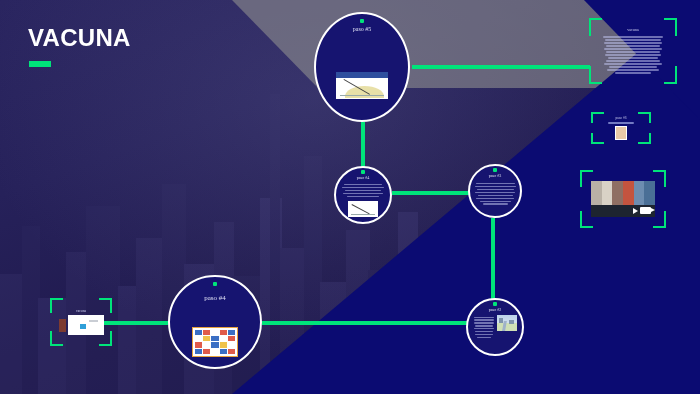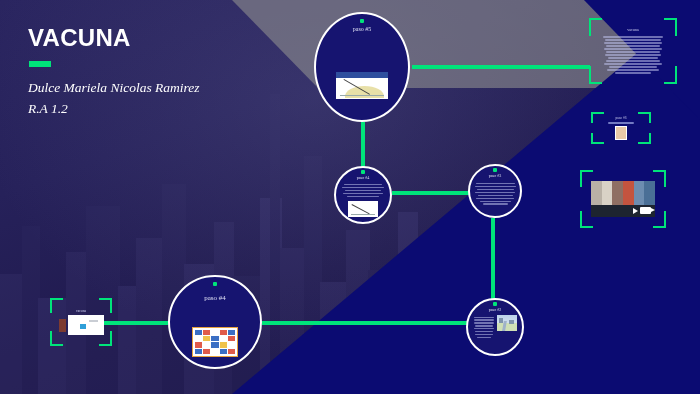--- a/index.html
+++ b/index.html
@@ -183,24 +183,20 @@
   </div>
   <div class="haze"></div>
 
   <div class="wedge-grey2"></div>
   <div class="wedge-navy"></div>
   <div class="wedge-navy-top"></div>
 
   <div class="title-block">
     <div class="deck-title">VACUNA</div>
     <div class="title-rule"></div>
-    <div class="author">
-      <span>Dulce Mariela Nicolas Ramirez</span>
-      <span class="l2">R.A 1.2</span>
-    </div>
   </div>
 
   <div class="conn" style="left:412px;top:65px;width:178px;height:4px;"></div>
   <div class="conn" style="left:361px;top:122px;width:4px;height:46px;"></div>
   <div class="conn" style="left:392px;top:191px;width:78px;height:4px;"></div>
   <div class="conn" style="left:491px;top:218px;width:4px;height:90px;"></div>
   <div class="conn" style="left:262px;top:321px;width:204px;height:4px;"></div>
   <div class="conn" style="left:104px;top:321px;width:64px;height:4px;"></div>
   <div class="conn" style="left:455px;top:321px;width:14px;height:4px;"></div>
 

